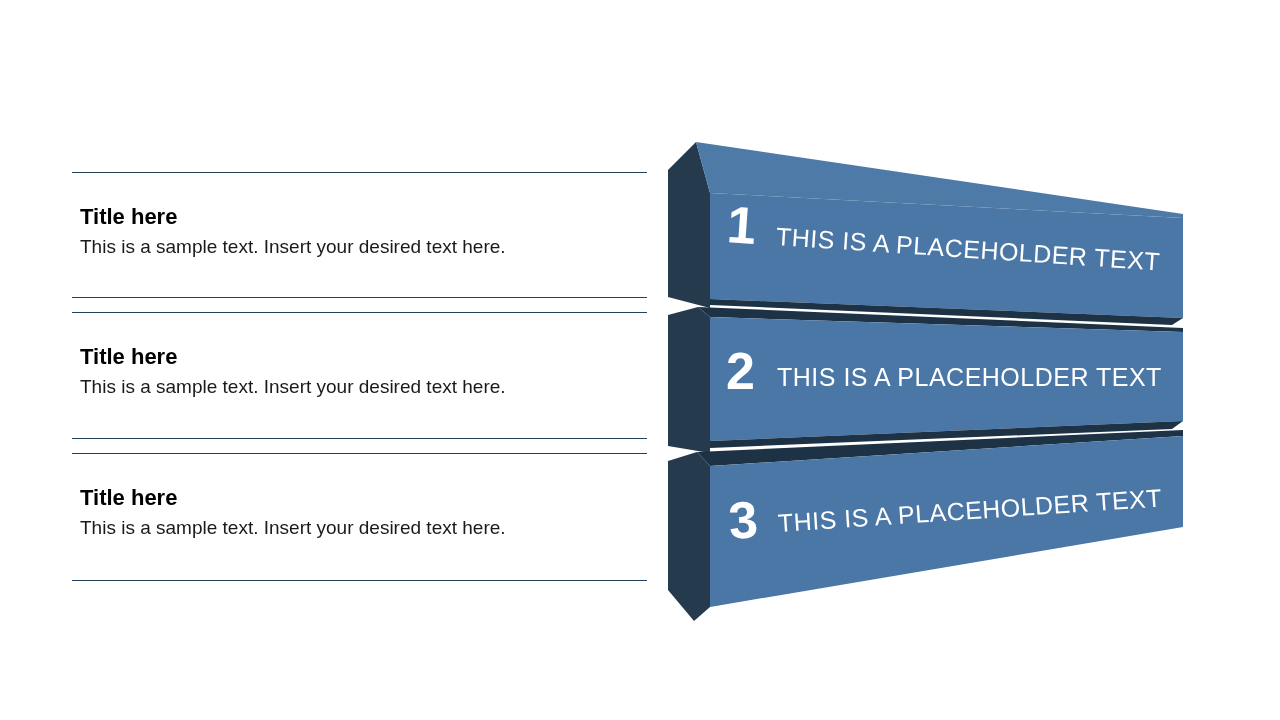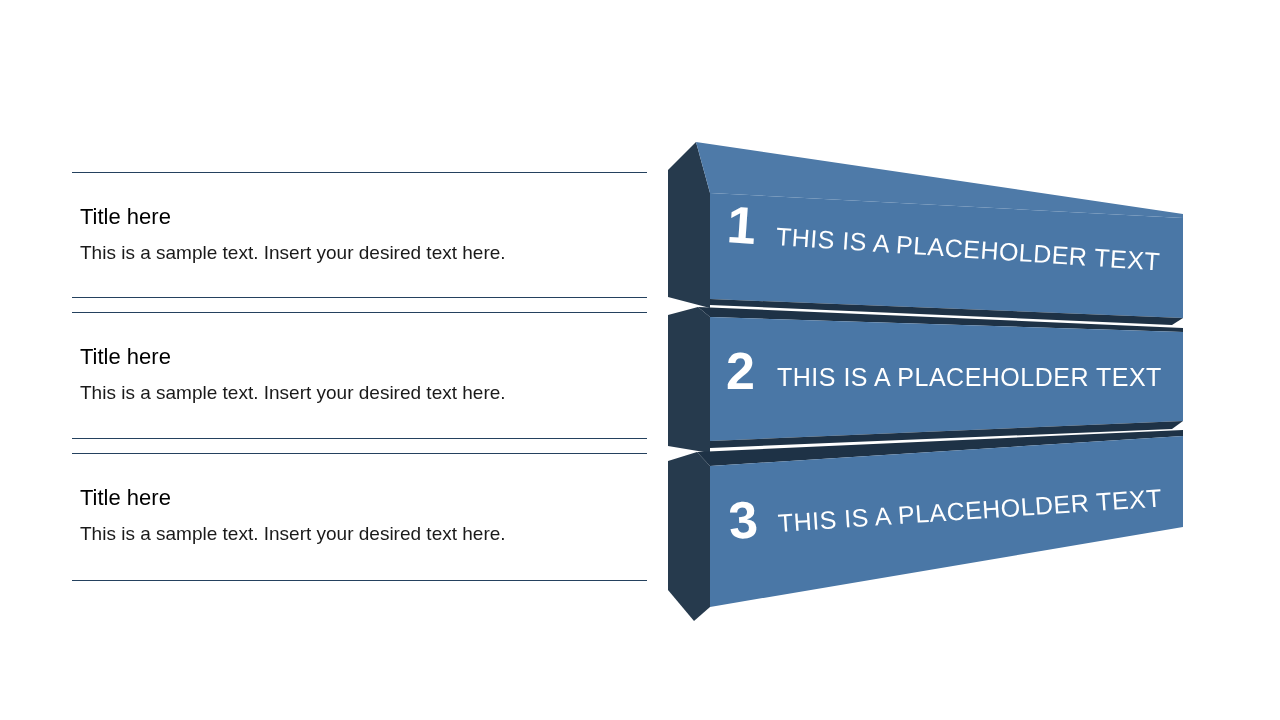--- a/index.html
+++ b/index.html
@@ -39,26 +39,26 @@
     width:575px;
     border-top:1.5px solid var(--divider-line);
     border-bottom:1.5px solid var(--divider-line);
   }
   .section.s1{top:172px;height:126px;}
   .section.s2{top:312px;height:127px;}
   .section.s3{top:453px;height:128px;}
   .section-inner{padding:32px 0 0 8px;}
   .section-title{
     font-size:22px;
-    font-weight:normal;
+    font-weight:bold;
     color:var(--section-title);
     line-height:1.1;
   }
   .section-body{
-    margin-top:13px;
+    margin-top:7px;
     font-size:19px;
     color:var(--section-body);
     line-height:1.2;
   }
 
   .blocks-layer{position:absolute;inset:0;width:1280px;height:720px;}
 
   .block-num{
     position:absolute;
     color:var(--block-text);

